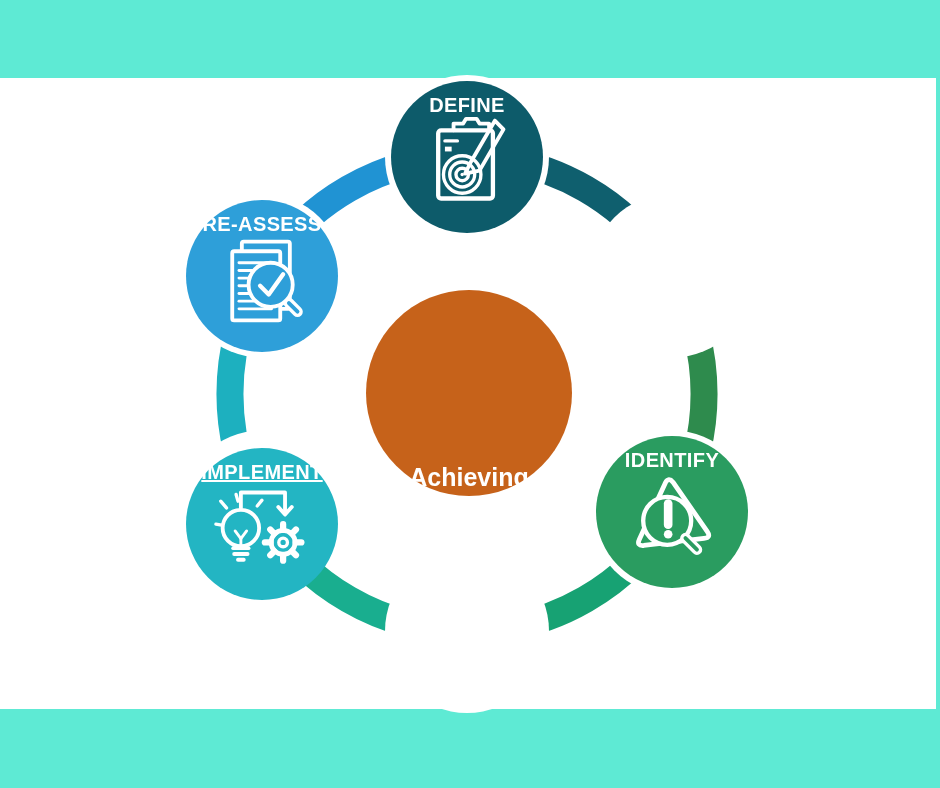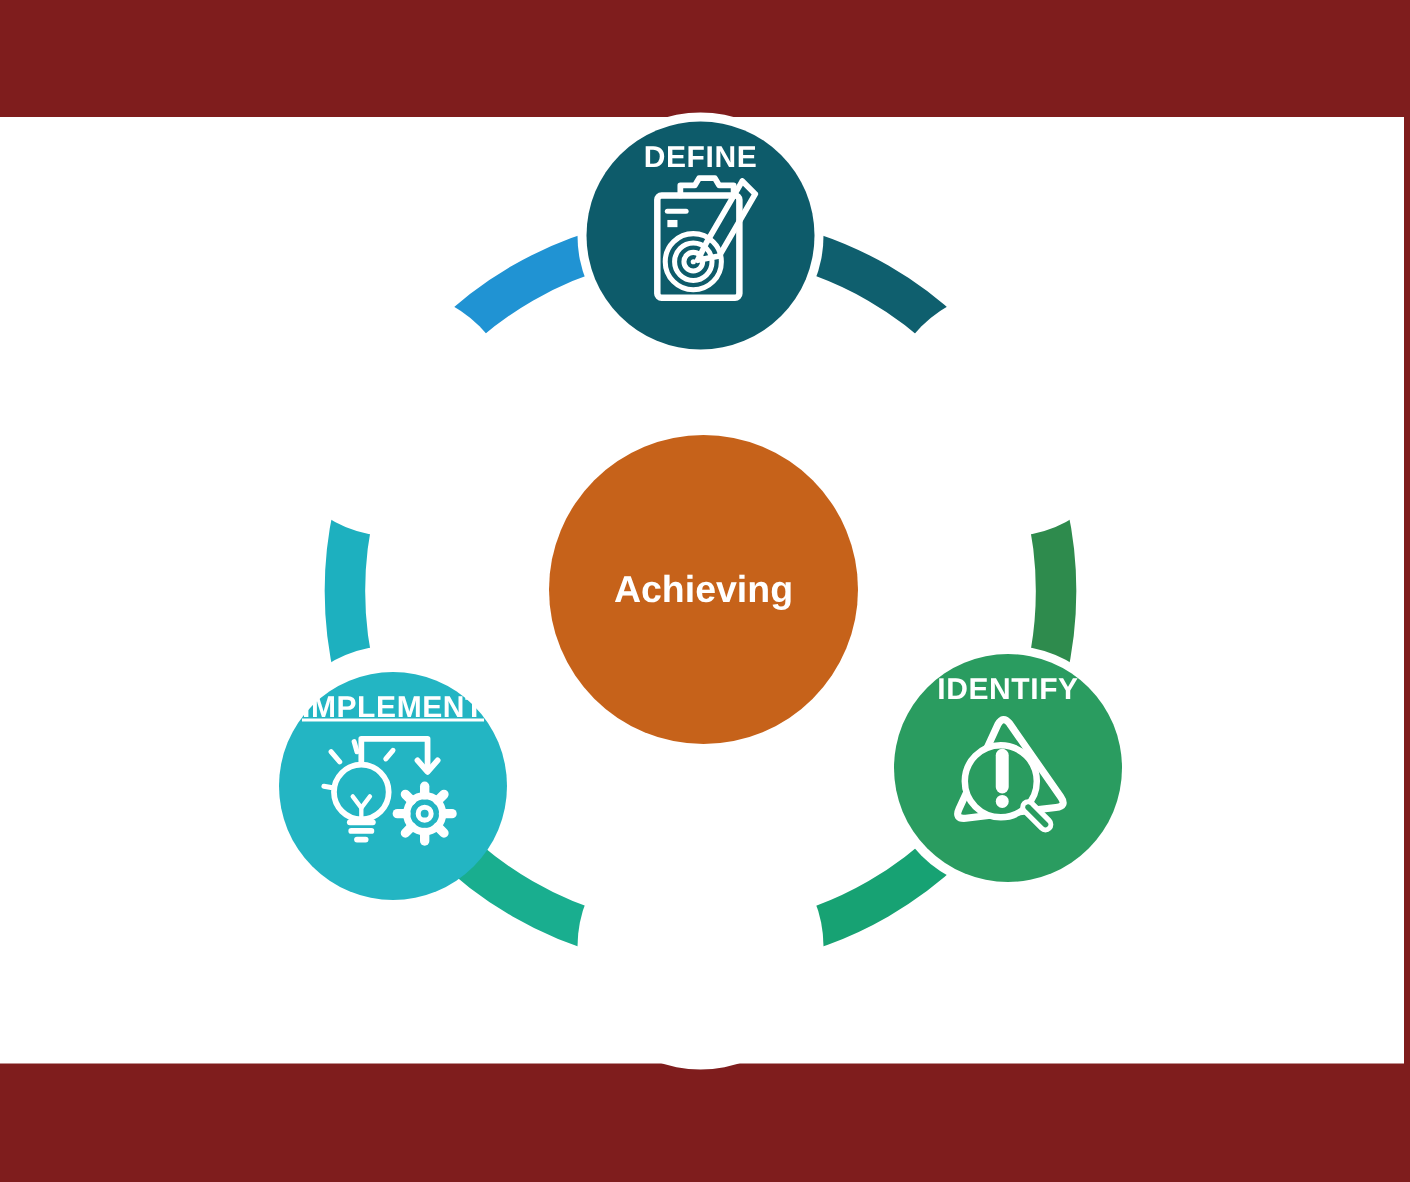--- a/index.html
+++ b/index.html
@@ -1,30 +1,30 @@
 <!DOCTYPE html>
 <html><head>
 <meta charset="utf-8">
 <style>
   html,body { margin:0; padding:0; }
   .stage {
-    position:relative; width:940px; height:788px; background:#7f1d1d;
+    position:relative; width:940px; height:788px; background:#5eead4;
     font-family:"Liberation Sans", sans-serif; overflow:hidden;
   }
   .canvas { position:absolute; left:0; top:78px; width:936px; height:631px; background:#ffffff; }
   svg.ring { position:absolute; left:0; top:0; }
   .node {
     position:absolute; width:152px; height:152px; border-radius:50%;
     display:flex; flex-direction:column; align-items:center; color:#fff;
   }
   .node-label { margin-top:13px; font-size:20px; font-weight:bold; letter-spacing:.4px; white-space:nowrap; }
   .node svg.icon { width:96px; height:96px; margin-top:-3px; flex:0 0 auto; }
   .hub {
     position:absolute; left:366px; top:290px; width:206px; height:206px; border-radius:50%;
-    display:flex; flex-direction:column; align-items:center; justify-content:center;
+    display:flex; flex-direction:row; align-items:flex-end; justify-content:center;
     color:#fff; font-size:25px; font-weight:bold; line-height:38px; text-align:center;
   }
   .ic { stroke:#fff; stroke-width:4; fill:none; stroke-linecap:round; stroke-linejoin:round; }
 </style>
 </head>
 <body>
 
 <div class="stage">
   <div class="canvas"></div>
 
@@ -105,17 +105,37 @@
           <line x1="62.8" y1="54.8" x2="58.6" y2="50.6"></line>
           <line x1="72" y1="51" x2="72" y2="45"></line>
           <line x1="81.2" y1="54.8" x2="85.4" y2="50.6"></line>
         </g>
         <circle cx="72" cy="64" r="12.5" stroke-width="5"></circle>
         <circle cx="72" cy="64" r="4.5" stroke-width="3.5"></circle>
       </g>
     </svg>
   </div>
 
+  <div class="node" style="left: 186px; top: 200px; background-color: rgb(46, 159, 217);">
+    <div class="node-label">RE-ASSESS</div>
+    <svg class="icon" viewBox="0 0 100 100">
+      <g class="ic">
+        <rect x="29" y="9" width="50" height="70" rx="2"></rect>
+        <rect x="19" y="19" width="50" height="72" rx="2" fill="#2e9fd9"></rect>
+        <line x1="26" y1="31" x2="62" y2="31" stroke-width="3"></line>
+        <line x1="26" y1="39" x2="62" y2="39" stroke-width="3"></line>
+        <line x1="26" y1="47" x2="62" y2="47" stroke-width="3"></line>
+        <line x1="26" y1="55" x2="62" y2="55" stroke-width="3"></line>
+        <line x1="26" y1="63" x2="62" y2="63" stroke-width="3"></line>
+        <line x1="26" y1="71" x2="62" y2="71" stroke-width="3"></line>
+        <line x1="26" y1="79" x2="60" y2="79" stroke-width="3"></line>
+        <circle cx="59" cy="54" r="23" fill="#2e9fd9"></circle>
+        <path d="M 48,55 L 57,64 L 72,43" stroke-width="4.5"></path>
+        <line x1="78" y1="73" x2="87" y2="82" stroke-width="11"></line>
+        <line x1="78" y1="73" x2="87" y2="82" stroke-width="4" stroke="#2e9fd9"></line>
+      </g>
+    </svg>
+  </div>
 
   <div class="hub" style="background-color: rgb(198, 98, 26);">
     <div>Achieving</div>
   </div>
 </div>
 
 </body></html>

